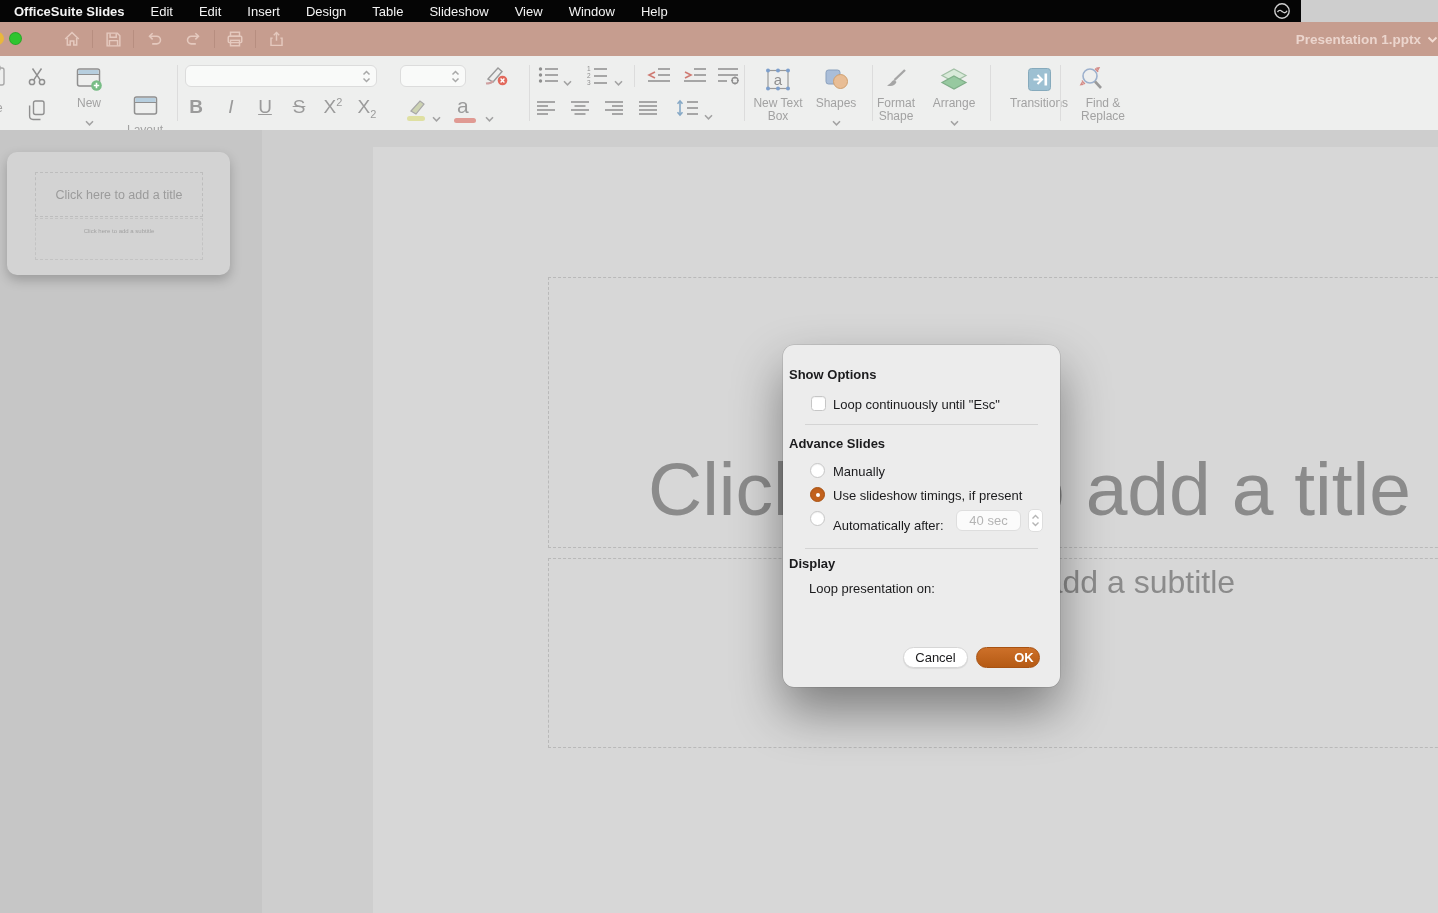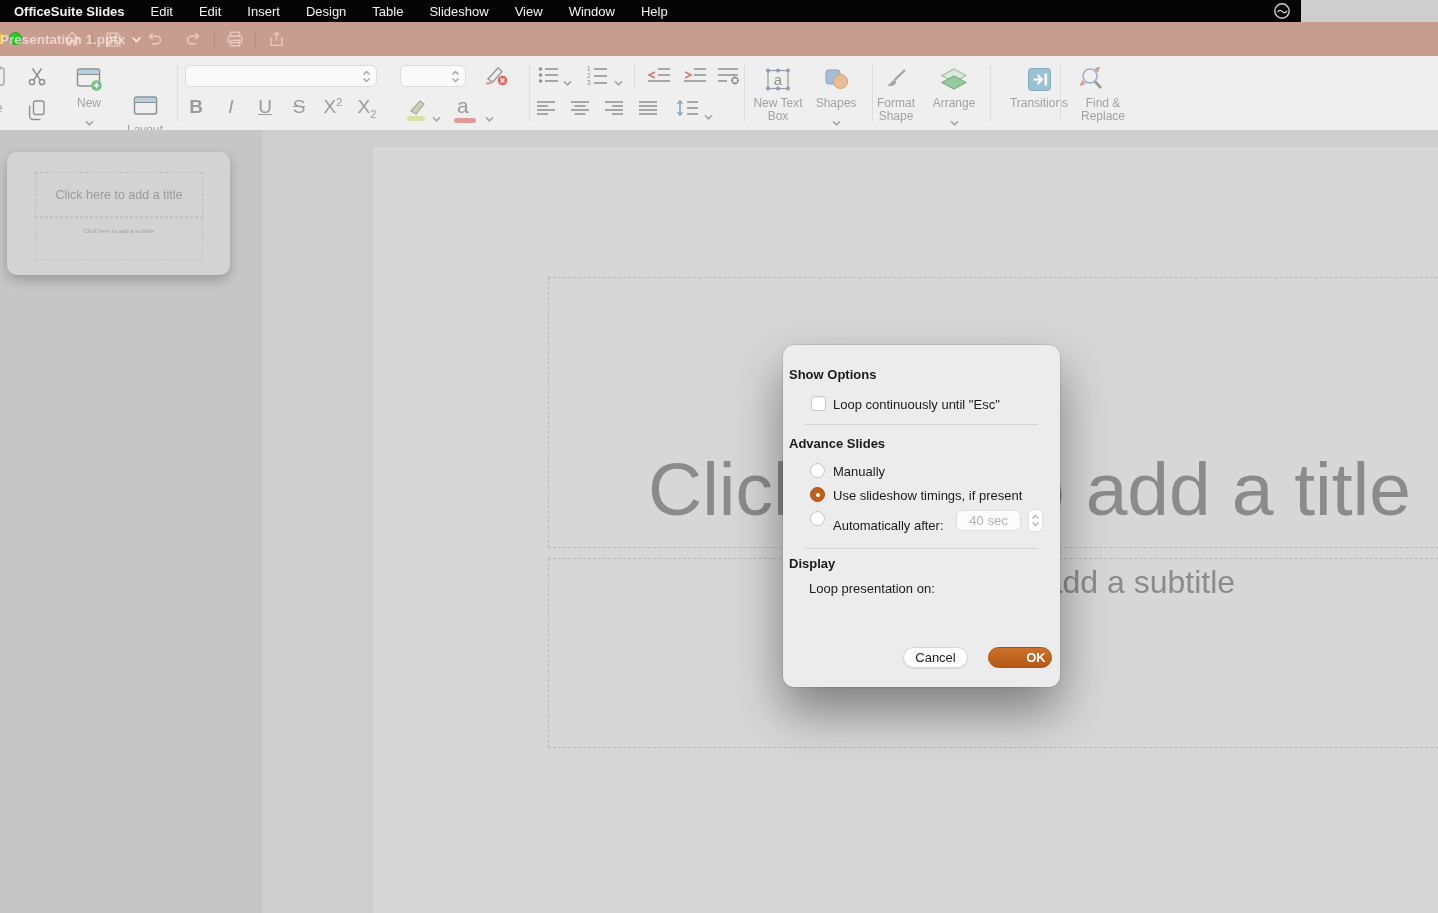--- a/index.html
+++ b/index.html
@@ -15,21 +15,21 @@
   .menubar-right { position:absolute; right:10px; top:2px; }
 
   
   .titlebar { position:absolute; left:0; top:22px; width:1438px; height:34px; background:#c69d8f; overflow:hidden; }
   .traffic { position:absolute; width:13px; height:13px; border-radius:50%; top:10px; }
   .traffic.yellow { left:-9px; background:#e9b73c; }
   .traffic.green  { left:9px;  background:#2fc52f; border:0.5px solid rgba(0,0,0,.15); }
   .tl-icons { position:absolute; left:52px; top:0; height:34px; display:flex; align-items:center; opacity:.55; }
   .tl-btn { width:24px; height:24px; display:flex; align-items:center; justify-content:center; margin:0 8px; }
   .tl-sep { width:1px; height:18px; background:rgba(90,50,40,.25); }
-  .tl-title { position:absolute; left:0; right:0; top:0; height:34px; display:flex; align-items:center; justify-content:flex-start;
+  .tl-title { position:absolute; left:0; right:0; top:0; height:34px; display:flex; align-items:center; justify-content:flex-end;
               color:rgba(255,243,238,.65); font-size:13.5px; font-weight:bold; pointer-events:none; }
   .tl-title svg { margin-left:6px; opacity:.8; }
 
   
   .toolbar { position:absolute; left:0; top:56px; width:1438px; height:74px; background:#eeefee; }
   .tb-sep { position:absolute; top:9px; width:1px; height:56px; background:#dcdcdc; }
   .tb-label { color:#a2a2a2; font-size:12px; line-height:13px; text-align:center; }
   .big-btn { position:absolute; top:0; height:74px; display:flex; flex-direction:column; align-items:center; padding-top:9px; }
   .big-btn .bicon { height:28px; display:flex; align-items:center; justify-content:center; }
   .big-btn .tb-label { margin-top:4px; }
@@ -77,21 +77,21 @@
   .mini-stepper { position:absolute; left:245px; top:164px; width:15px; height:23px; background:#fff; border:1px solid #dedede;
                   border-radius:5px; display:flex; flex-direction:column; align-items:center; justify-content:center; gap:1px; }
   .dropdown { position:absolute; left:22px; top:262px; width:235px; height:23px; background:#fff; border:1px solid #d9d9d9;
               border-radius:6px; box-shadow:0 1px 1px rgba(0,0,0,.06); display:flex; align-items:center; }
   .dropdown .dd-text { margin-left:11px; font-size:13px; color:#1b1b1d; }
   .dd-badge { position:absolute; right:3px; top:2.5px; width:17px; height:17px; border-radius:4.5px;
               background:linear-gradient(#cf7230,#b85a15); display:flex; align-items:center; justify-content:center; }
   .btn { position:absolute; top:302px; height:21px; border-radius:10.5px; display:flex; align-items:center; justify-content:center;
          font-size:13px; }
   .btn-cancel { left:120px; width:65px; background:#fff; border:1px solid #d6d6d6; box-shadow:0 1px 1px rgba(0,0,0,.08); color:#1b1b1d; }
-  .btn-ok { left:205px; width:64px; background:linear-gradient(#cd7029,#b55a14); color:#fff; font-weight:bold;
+  .btn-ok { left:193px; width:64px; background:linear-gradient(#cd7029,#b55a14); color:#fff; font-weight:bold;
             border:1px solid #a85212;padding-left:32px; }
 </style>
 </head>
 <body>
 
 <div class="screen">
 
   <div class="menubar">
     <span class="app-name">OfficeSuite Slides</span>
     <span class="menu-item">Edit</span>

